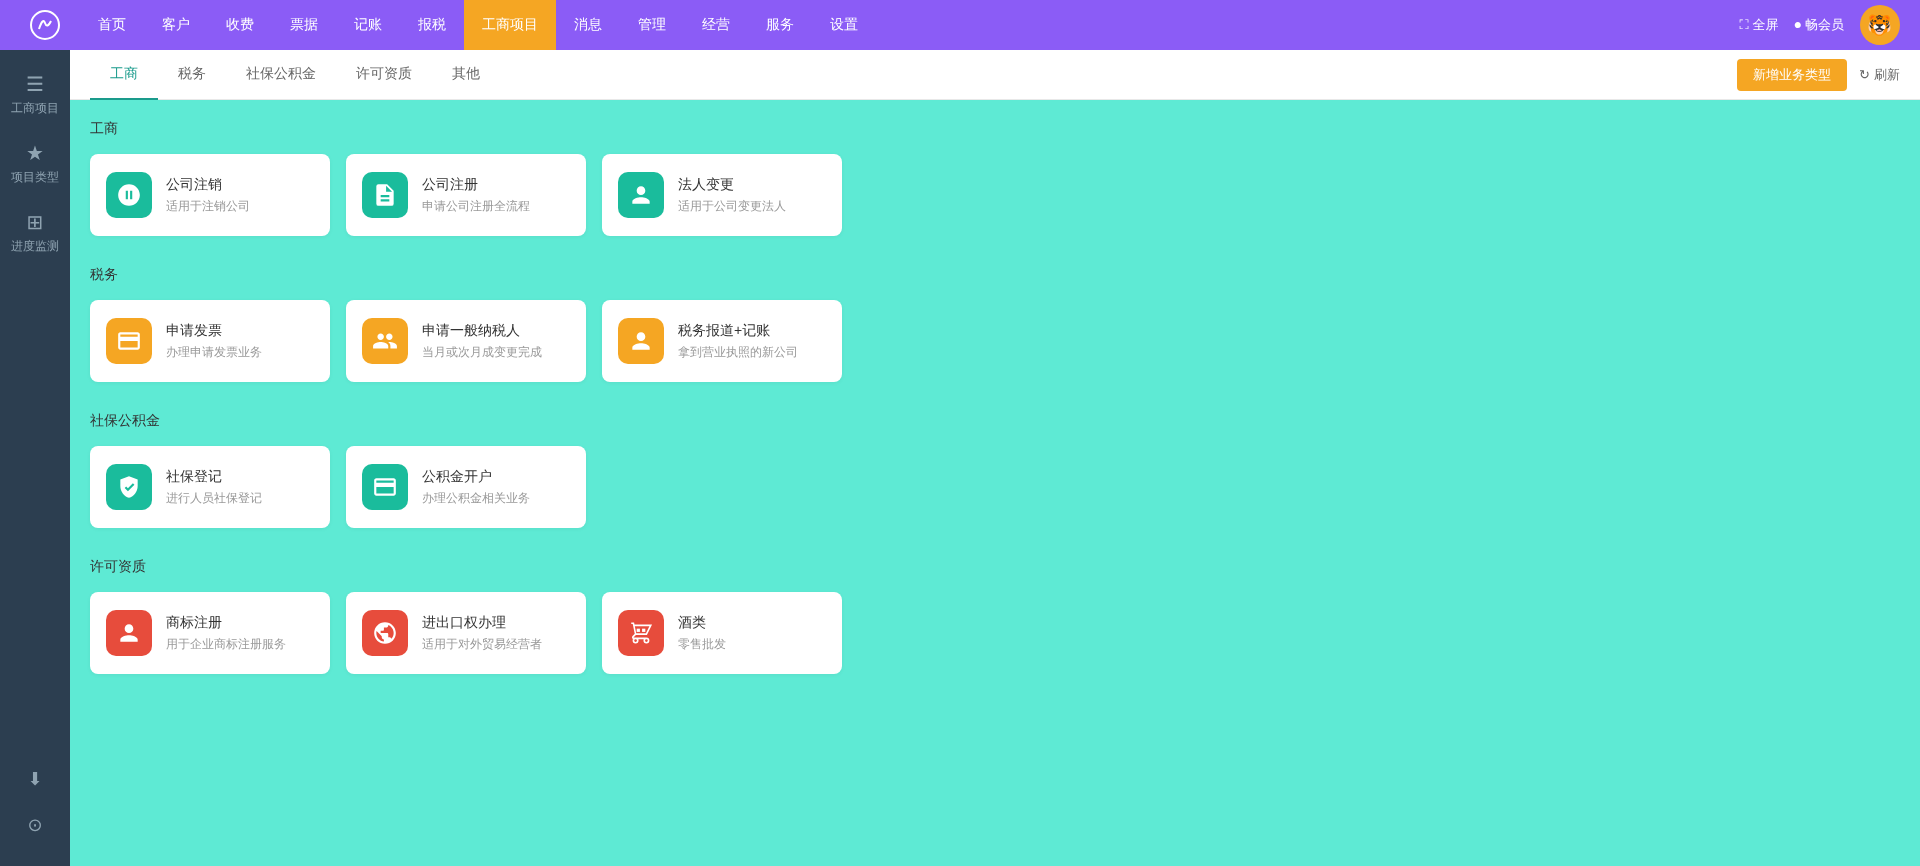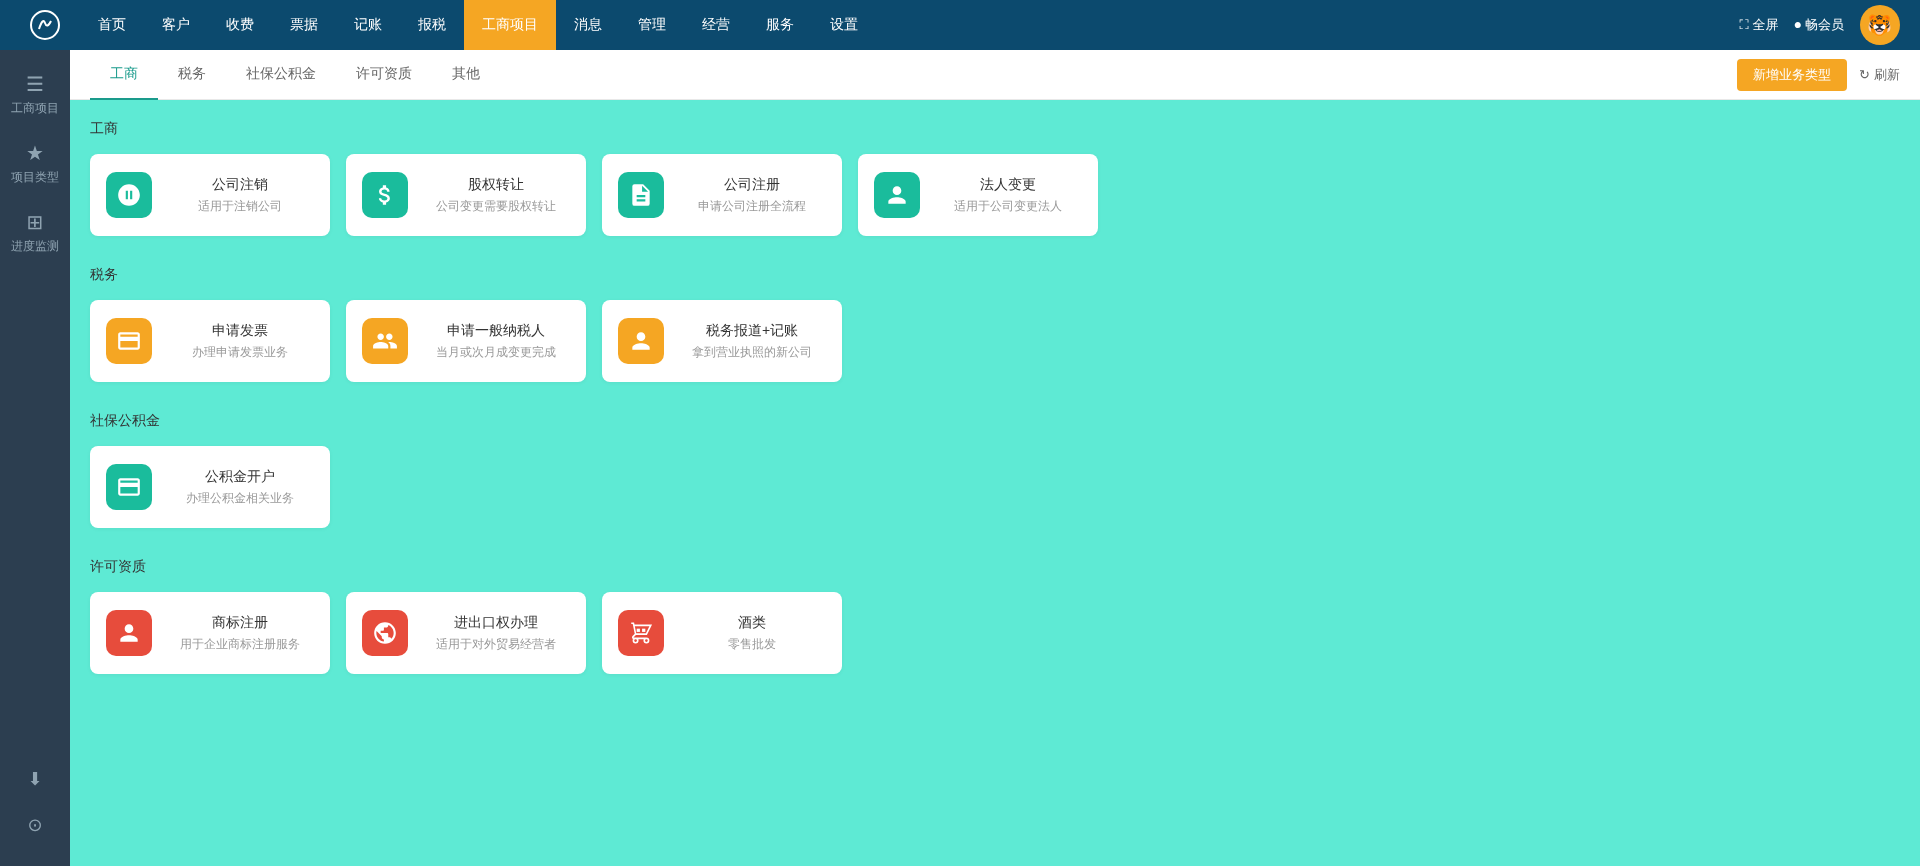--- a/index.html
+++ b/index.html
@@ -1,21 +1,21 @@
 <!DOCTYPE html>
 <html><head>
   <meta charset="utf-8">
   <style>
     * { margin: 0; padding: 0; box-sizing: border-box; }
     body { font-family: 'Microsoft YaHei', Arial, sans-serif; background: #f0f2f5; width: 1920px; height: 866px; overflow: hidden; display: flex; flex-direction: column; }
 
     
     .top-nav {
       height: 50px;
-      background: #0c4a6e;
+      background: #8b5cf6;
       display: flex;
       align-items: center;
       padding: 0 0 0 10px;
       flex-shrink: 0;
     }
     .logo-area {
       width: 70px;
       display: flex;
       align-items: center;
       justify-content: center;
@@ -215,21 +215,20 @@
       background: white;
       border-radius: 8px;
       width: 240px;
       padding: 18px 16px;
       display: flex;
       align-items: center;
       gap: 14px;
       cursor: pointer;
       box-shadow: 0 1px 4px rgba(0,0,0,0.05);
       transition: box-shadow 0.2s;
-      text-align: center;
     }
     .card-icon {
       width: 46px;
       height: 46px;
       border-radius: 10px;
       display: flex;
       align-items: center;
       justify-content: center;
       flex-shrink: 0;
       font-size: 22px;
@@ -341,31 +340,20 @@
                 <path d="M12 2C6.48 2 2 6.48 2 12s4.48 10 10 10 10-4.48 10-10S17.52 2 12 2zm-1 14H9V8h2v8zm4 0h-2V8h2v8z"></path>
               </svg>
           </div>
           <div class="card-info">
             <div class="card-title">公司注销</div>
             <div class="card-desc">适用于注销公司</div>
           </div>
         </div>
 
 
-        <div class="service-card">
-          <div class="card-icon bg-teal">
-            <svg width="26" height="26" viewBox="0 0 24 24" fill="white">
-                <path d="M11.8 10.9c-2.27-.59-3-1.2-3-2.15 0-1.09 1.01-1.85 2.7-1.85 1.78 0 2.44.85 2.5 2.1h2.21c-.07-1.72-1.12-3.3-3.21-3.81V3h-3v2.16c-1.94.42-3.5 1.68-3.5 3.61 0 2.31 1.91 3.46 4.7 4.13 2.5.6 3 1.48 3 2.41 0 .69-.49 1.79-2.7 1.79-2.06 0-2.87-.92-2.98-2.1h-2.2c.12 2.19 1.76 3.42 3.68 3.83V21h3v-2.15c1.95-.37 3.5-1.5 3.5-3.55 0-2.84-2.43-3.81-4.7-4.4z"></path>
-              </svg>
-          </div>
-          <div class="card-info">
-            <div class="card-title">股权转让</div>
-            <div class="card-desc">公司变更需要股权转让</div>
-          </div>
-        </div>
 
         <div class="service-card">
           <div class="card-icon bg-teal">
             <svg width="26" height="26" viewBox="0 0 24 24" fill="white">
                 <path d="M14 2H6a2 2 0 00-2 2v16a2 2 0 002 2h12a2 2 0 002-2V8l-6-6zm2 16H8v-2h8v2zm0-4H8v-2h8v2zm-3-5V3.5L18.5 9H13z"></path>
               </svg>
           </div>
           <div class="card-info">
             <div class="card-title">公司注册</div>
             <div class="card-desc">申请公司注册全流程</div>
@@ -423,20 +411,31 @@
             <div class="card-title">税务报道+记账</div>
             <div class="card-desc">拿到营业执照的新公司</div>
           </div>
         </div>
 
       </div>
 
       <div class="section-title">社保公积金</div>
       <div class="cards-grid">
 
+        <div class="service-card">
+          <div class="card-icon bg-teal">
+            <svg width="26" height="26" viewBox="0 0 24 24" fill="white">
+                <path d="M12 2L4 5v6.09c0 5.05 3.41 9.76 8 10.91 4.59-1.15 8-5.86 8-10.91V5l-8-3zm-1 14l-3-3 1.41-1.41L11 13.17l4.59-4.58L17 10l-6 6z"></path>
+              </svg>
+          </div>
+          <div class="card-info">
+            <div class="card-title">社保登记</div>
+            <div class="card-desc">进行人员社保登记</div>
+          </div>
+        </div>
 
         <div class="service-card">
           <div class="card-icon bg-teal">
             <svg width="26" height="26" viewBox="0 0 24 24" fill="white">
                 <path d="M20 4H4c-1.11 0-2 .89-2 2v12c0 1.11.89 2 2 2h16c1.11 0 2-.89 2-2V6c0-1.11-.89-2-2-2zm0 14H4v-6h16v6zm0-10H4V6h16v2z"></path>
               </svg>
           </div>
           <div class="card-info">
             <div class="card-title">公积金开户</div>
             <div class="card-desc">办理公积金相关业务</div>

